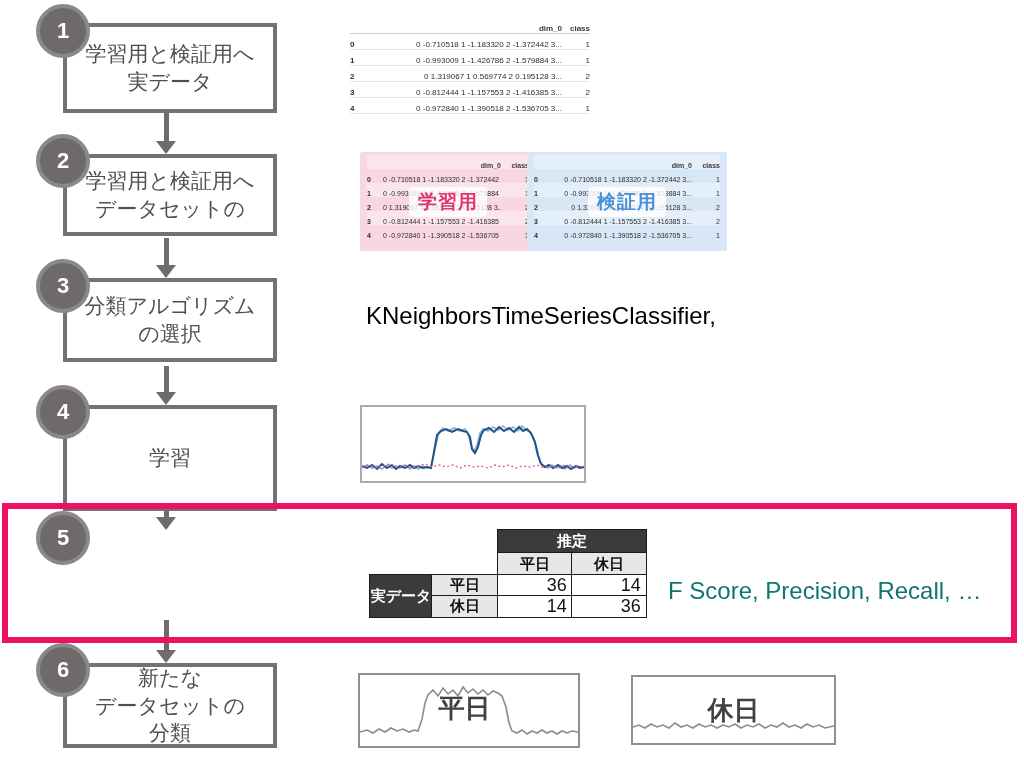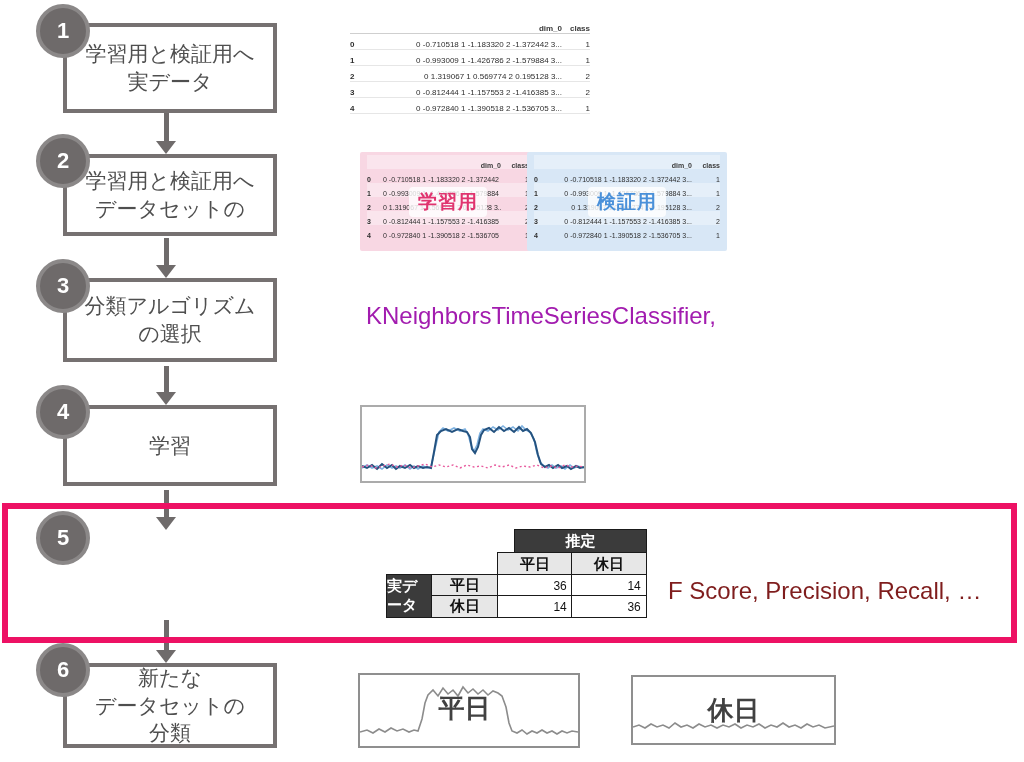--- a/index.html
+++ b/index.html
@@ -34,40 +34,40 @@
   .df-colored .df-row:nth-child(odd){background:rgba(255,255,255,0.35);}
   .df-pink{left:345px;top:152px;width:176px;height:99px;background:#f8d7e3;margin-left:15px;}
   .df-blue{left:527px;top:152px;width:200px;height:99px;background:#d8e7f6;}
   .split-label{position:absolute;left:50%;top:50%;transform:translate(-50%,-50%);
     background:rgba(255,255,255,0.8);padding:2px 9px;border-radius:4px;font-size:19px;
     font-weight:bold;letter-spacing:1px;white-space:nowrap;}
   .split-label.train{color:#e0346f;}
   .split-label.valid{color:#4a90d9;}
 
   
-  .algo-text{position:absolute;left:366px;top:300px;font-size:24px;line-height:31px;color:#a21caf;}
-  .metrics-text{position:absolute;left:668px;top:577px;font-size:24px;color:#7f1d1d;z-index:5;}
+  .algo-text{position:absolute;left:366px;top:300px;font-size:24px;line-height:31px;color:#000000;}
+  .metrics-text{position:absolute;left:668px;top:577px;font-size:24px;color:#0f766e;z-index:5;}
 
   
   .plotbox{position:absolute;background:#fff;border:2px solid #ababab;box-sizing:border-box;}
   .plot-train{left:360px;top:405px;width:226px;height:78px;}
   .plot-weekday{left:358px;top:673px;width:222px;height:75px;border-color:#8f8f8f;}
   .plot-holiday{left:631px;top:675px;width:205px;height:70px;border-color:#8f8f8f;}
   .plot-label{position:absolute;font-size:26px;font-weight:bold;color:#414141;z-index:2;}
   .plot-label.wd{left:36%;top:22%;}
   .plot-label.hd{left:50%;top:50%;transform:translate(-50%,-50%);}
 
   
   .cm{position:absolute;left:370px;top:530px;display:grid;
     grid-template-columns:62px 66px 74px 74px;grid-template-rows:23px 22px 21px 21px;z-index:5;}
   .cm .cell{border:1.5px solid #1a1a1a;display:flex;align-items:center;justify-content:center;
     box-sizing:border-box;font-size:15px;margin:-0.75px;}
-  .cm .dark{background:#3b3b3b;color:#fff;font-weight:bold;margin-left:16px;}
+  .cm .dark{background:#3b3b3b;color:#fff;font-weight:bold;}
   .cm .lite{background:#e7e7e7;color:#111;font-weight:bold;}
-  .cm .val{background:#fff;color:#111;justify-content:flex-end;padding-right:5px;font-size:12px;}
+  .cm .val{background:#fff;color:#111;justify-content:flex-end;padding-right:5px;font-size:18px;}
   .cm .blank{border:none;background:transparent;}
   .cm .est{grid-column:3 / span 2;grid-row:1;}
   .cm .actual{grid-column:1;grid-row:3 / span 2;}
 </style>
 </head>
 <body>
 
 <div id="slide">
 
   <div class="step-circle" style="top:4px">
@@ -94,21 +94,21 @@
     <span>実データ</span>
   </div>
   <div class="step-box" style="top:154px;height:82px">
     <span>学習用と検証用へ</span>
     <span>データセットの</span>
   </div>
   <div class="step-box" style="top:278px;height:84px">
     <span>分類アルゴリズム</span>
     <span>の選択</span>
   </div>
-  <div class="step-box" style="top:405px;height:81px">
+  <div class="step-box" style="top:405px;height:106px">
     <span>学習</span>
   </div>
   <div class="step-box" style="top:663px;height:85px">
     <span>新たな</span>
     <span>データセットの</span>
     <span>分類</span>
   </div>
 
   <div class="arrow-stem" style="top:113px;height:28px"></div>
   <div class="arrow-head" style="top:141px"></div>

